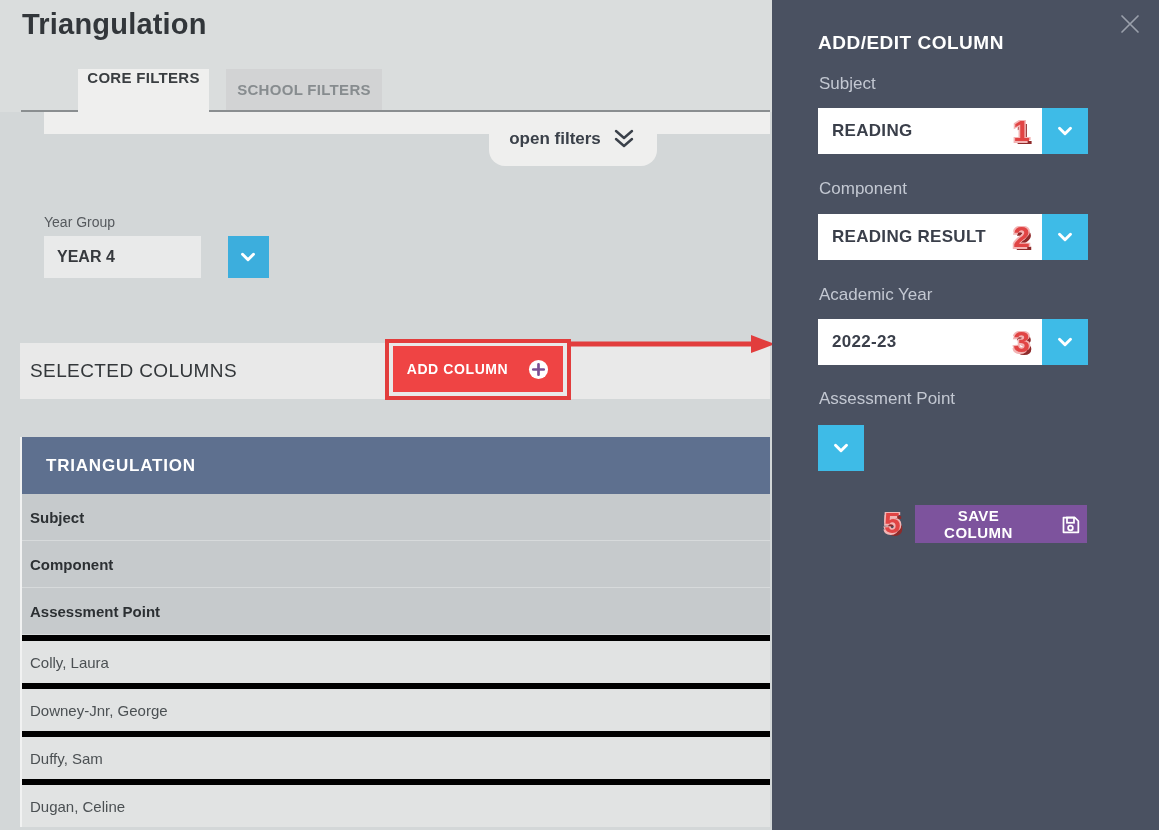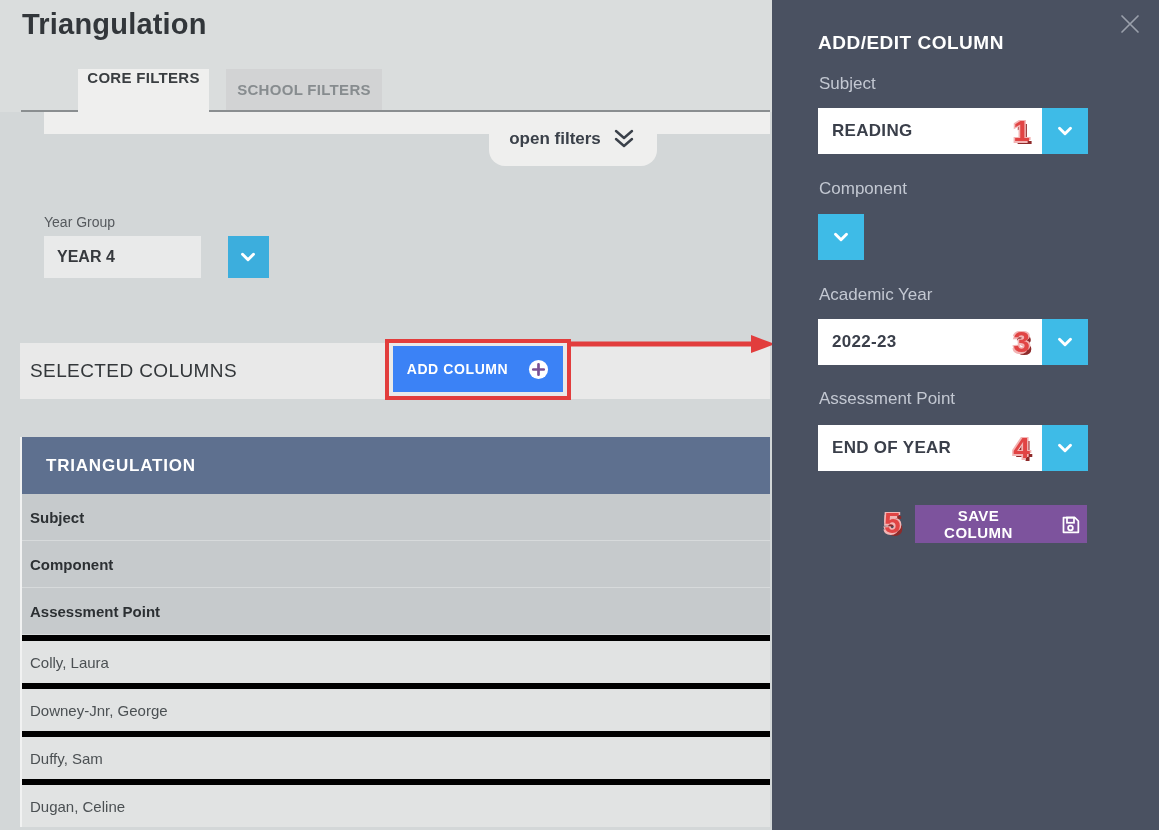--- a/index.html
+++ b/index.html
@@ -25,21 +25,21 @@
   .yg-label{left:44px;top:214px;font-size:14px;color:#55595d;}
   .dropdown{display:flex;cursor:pointer;}
   .yg-dd{left:44px;top:236px;width:225px;height:42px;gap:27px;}
   .yg-dd .dd-field{width:178px;background:#e9eaea;display:flex;align-items:center;padding-left:13px;box-sizing:border-box;}
   .yg-dd .dd-field span{font-size:16px;font-weight:700;color:#36393d;}
   .yg-dd .dd-btn{width:47px;background:#3caedd;display:flex;align-items:center;justify-content:center;}
 
   .sel-bar{left:20px;top:343px;width:750px;height:56px;background:#e9e9e9;display:flex;align-items:center;}
   .sel-bar span{margin-left:10px;font-size:19px;font-weight:400;color:#33373a;letter-spacing:.4px;}
   .red-box{left:385px;top:339px;width:186px;height:61px;border:4px solid #e23d3d;box-sizing:border-box;z-index:4;background:transparent;}
-  .add-btn{left:393px;top:346px;width:170px;height:46px;background:#3b82f6;border:none;z-index:5;cursor:pointer;
+  .add-btn{left:393px;top:346px;width:170px;height:46px;background:#ef4444;border:none;z-index:5;cursor:pointer;
     display:flex;align-items:center;justify-content:center;gap:20px;}
   .add-btn span{font-size:14px;font-weight:700;color:#ffffff;letter-spacing:.6px;}
   .anno-arrow{left:565px;top:331px;z-index:6;pointer-events:none;}
 
   .table{left:20px;top:437px;width:750px;border-left:2px solid #f1f2f2;box-sizing:border-box;}
   .t-header{height:57px;background:#5e708f;display:flex;align-items:center;}
   .t-header span{margin-left:24px;font-size:17px;font-weight:700;color:#ffffff;letter-spacing:.8px;}
   .t-row{display:flex;align-items:center;box-sizing:border-box;}
   .t-row span{margin-left:8px;font-size:15px;}
   .t-row.field{height:47px;background:#c6cacc;border-bottom:1px solid #d7dadb;}
@@ -158,20 +158,24 @@
     </div>
     <div class="p-btn">
       <svg width="22" height="22" viewBox="0 0 24 24">
           <path d="M6 9 l6 6 6-6" fill="none" stroke="#ffffff" stroke-width="3.2" stroke-linecap="round" stroke-linejoin="round"></path>
         </svg>
     </div>
   </div>
 
   <div class="p-label lb2">Component</div>
   <div class="p-dd dd2">
+    <div class="p-field">
+      <span class="val">READING RESULT</span>
+      <span class="step">2</span>
+    </div>
     <div class="p-btn">
       <svg width="22" height="22" viewBox="0 0 24 24">
           <path d="M6 9 l6 6 6-6" fill="none" stroke="#ffffff" stroke-width="3.2" stroke-linecap="round" stroke-linejoin="round"></path>
         </svg>
     </div>
   </div>
 
   <div class="p-label lb3">Academic Year</div>
   <div class="p-dd dd3">
     <div class="p-field">
@@ -180,24 +184,20 @@
     </div>
     <div class="p-btn">
       <svg width="22" height="22" viewBox="0 0 24 24">
           <path d="M6 9 l6 6 6-6" fill="none" stroke="#ffffff" stroke-width="3.2" stroke-linecap="round" stroke-linejoin="round"></path>
         </svg>
     </div>
   </div>
 
   <div class="p-label lb4">Assessment Point</div>
   <div class="p-dd dd4">
-    <div class="p-field">
-      <span class="val">END OF YEAR</span>
-      <span class="step">4</span>
-    </div>
     <div class="p-btn">
       <svg width="22" height="22" viewBox="0 0 24 24">
           <path d="M6 9 l6 6 6-6" fill="none" stroke="#ffffff" stroke-width="3.2" stroke-linecap="round" stroke-linejoin="round"></path>
         </svg>
     </div>
   </div>
 
   <span class="step step-save">5</span>
   <button class="save-btn">
     <span>SAVE COLUMN</span>

